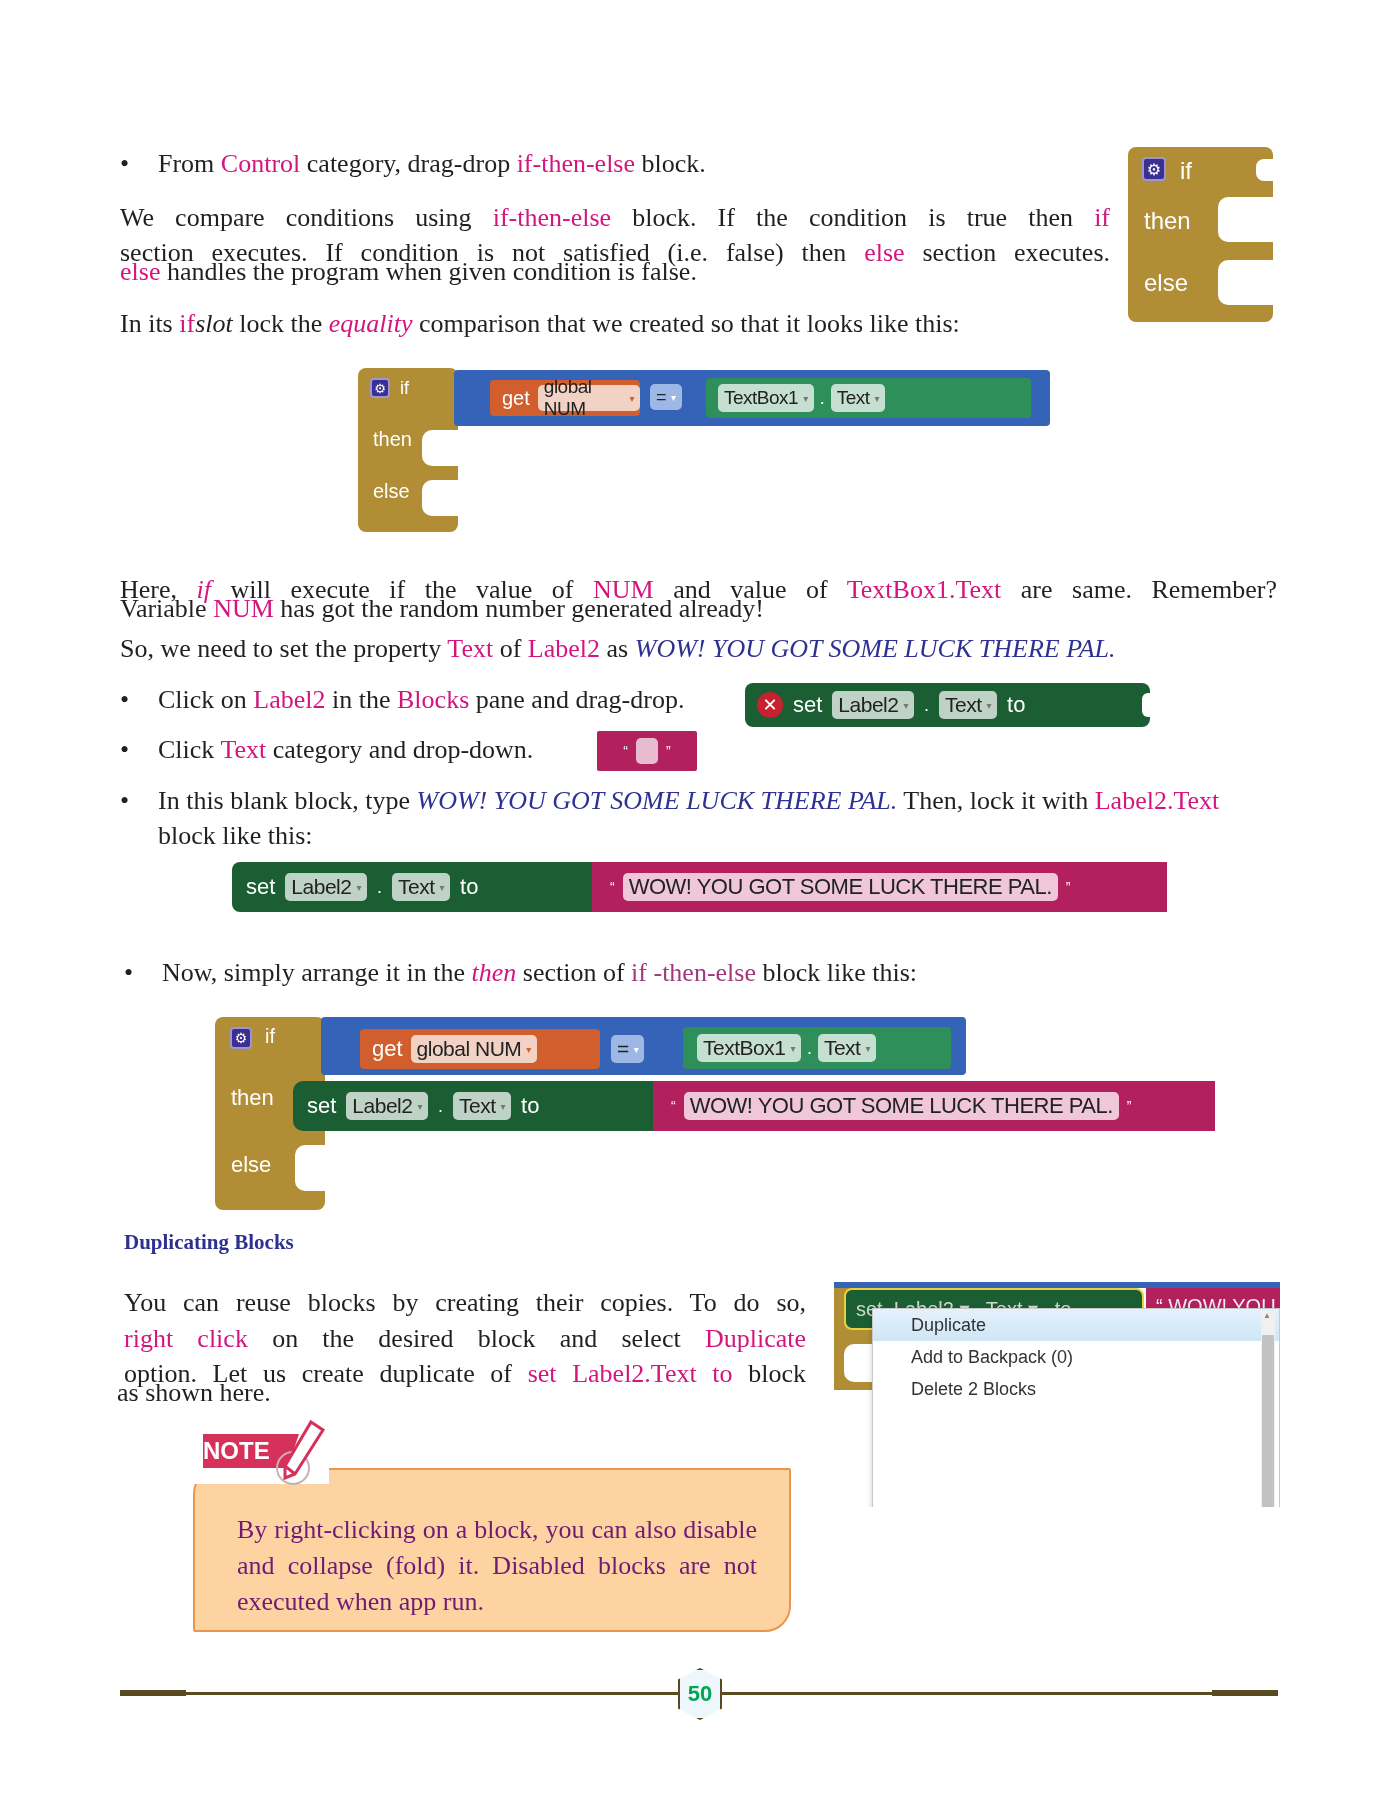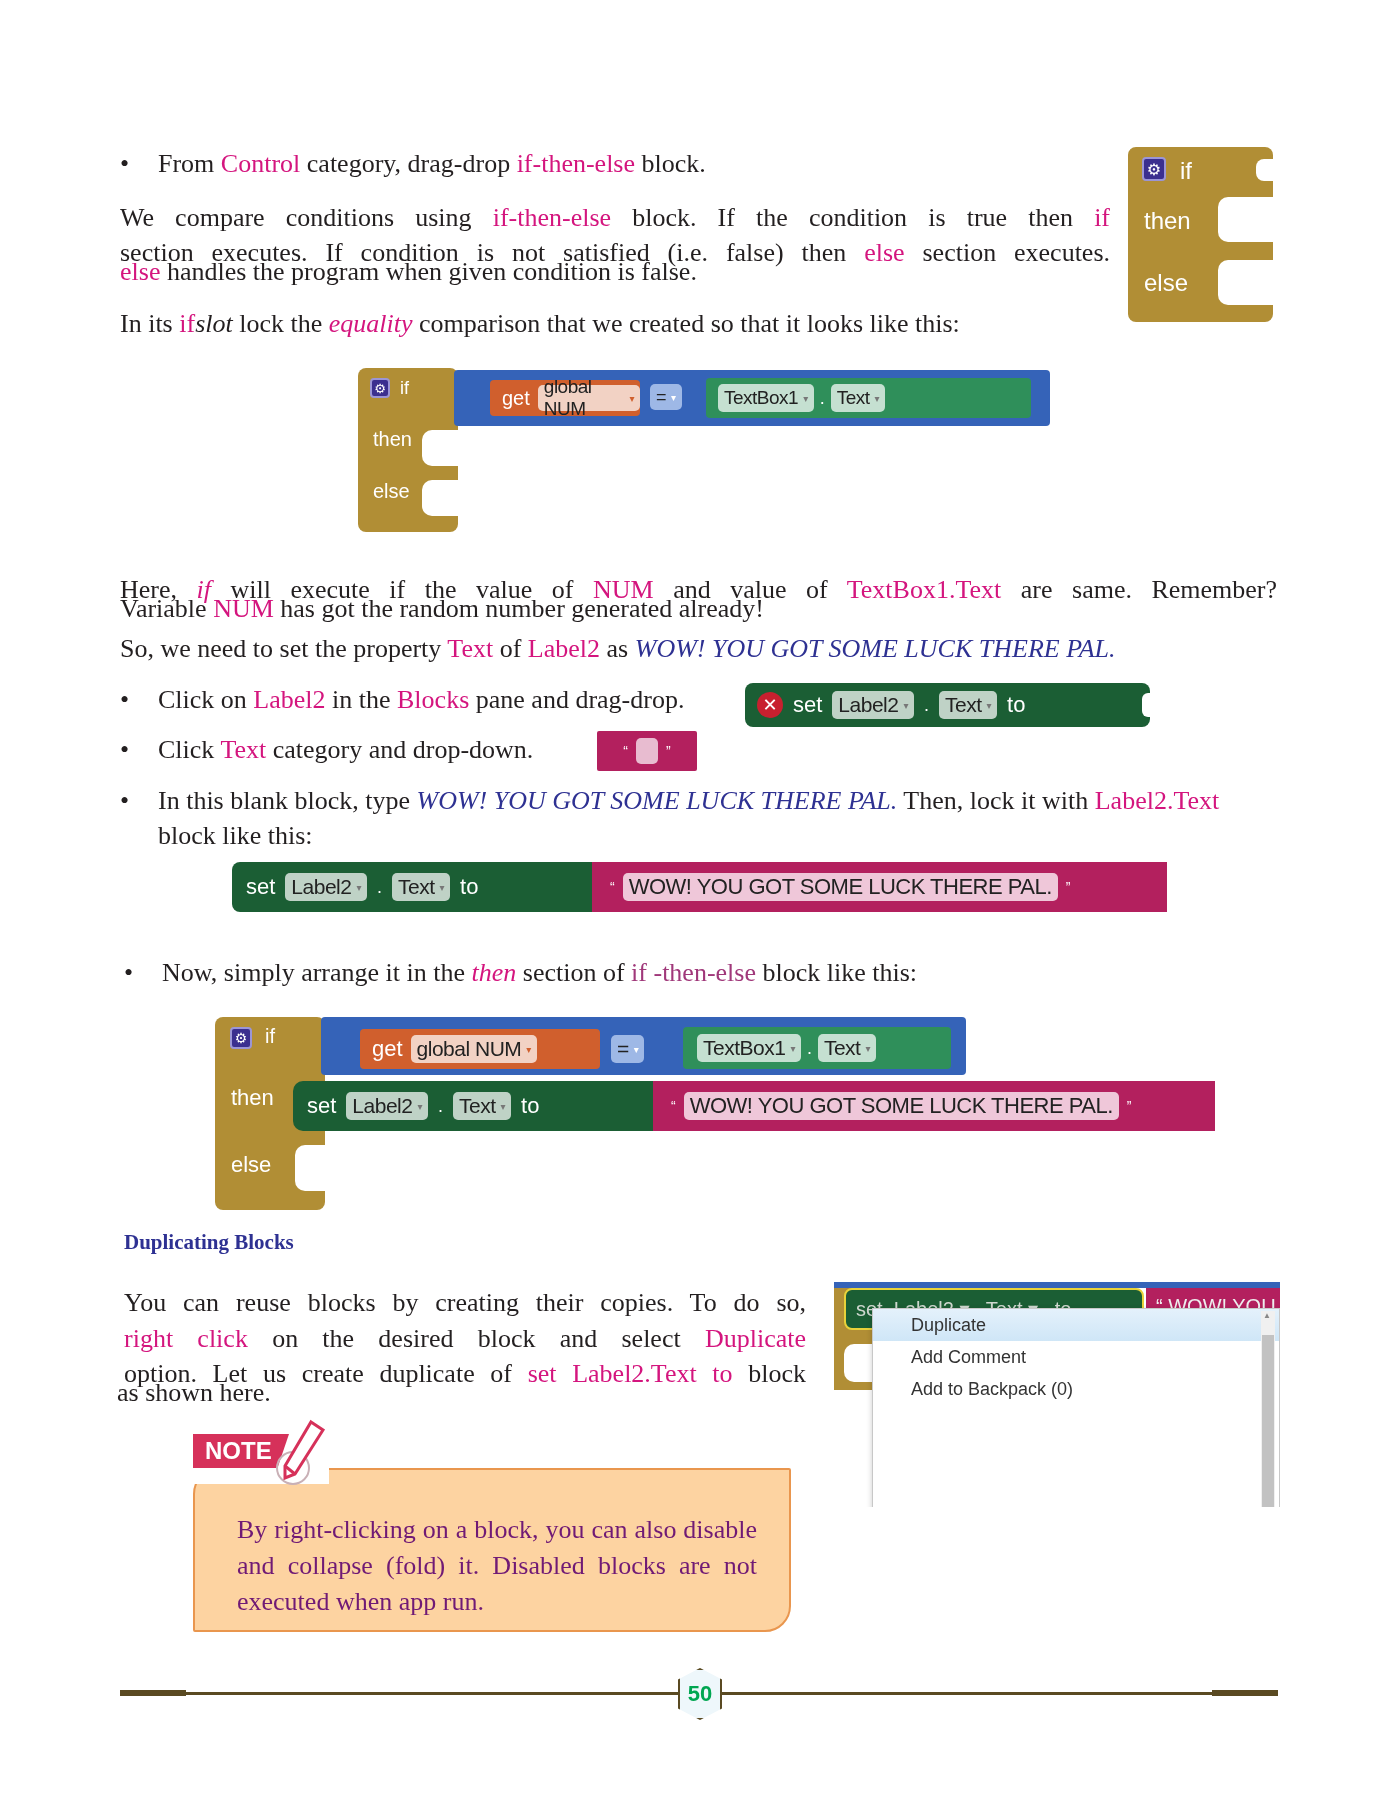--- a/index.html
+++ b/index.html
@@ -281,33 +281,33 @@
 
 <div class="abs blk" style="left:834px; top:1282px; width:446px; height:225px; overflow:hidden; background:#fff;">
   <div class="abs ctrl" style="left:0; top:0; width:60px; height:108px;"></div>
   <div class="abs" style="left:0; top:0; width:446px; height:6px; background:#3563b8;"></div>
   <div class="abs setblk" style="left:10px; top:6px; width:300px; height:42px; border:2px solid #e8d23a; border-radius:8px; display:flex; align-items:center; padding-left:10px; font-size:20px; white-space:pre; color:#cfd8cf;">set  Label2 ▾   Text ▾   to</div>
   <div class="abs textblk" style="left:312px; top:6px; width:134px; height:36px; display:flex; align-items:center; padding-left:10px; font-size:20px; color:#eee; white-space:pre;">“ WOW! YOU</div>
   <div class="abs notch" style="left:10px; top:62px; width:40px; height:38px; border-radius:10px 0 0 10px;"></div>
 
   <div class="abs menu" style="left:38px; top:26px; width:408px; height:210px;">
     <div class="menu-item hl">Duplicate</div>
-    <div class="menu-item">Add Comment</div>
     <div class="menu-item">Add to Backpack (0)</div>
+    <div class="menu-item">Delete 2 Blocks</div>
     <div class="abs" style="right:4px; top:2px; width:14px; height:200px; background:#f0f0f0;">
       <div style="position:absolute; left:2px; top:0; font-size:8px; color:#888;">▲</div>
       <div style="position:absolute; left:1px; top:24px; width:12px; height:176px; background:#c2c2c2;"></div>
     </div>
   </div>
 </div>
 
 <div class="abs" style="left:193px; top:1420px; width:600px; height:212px;">
   <div class="abs" style="left:0; top:48px; width:598px; height:164px; background:#fdd3a1; border:2px solid #e9964e; border-radius:26px 2px 26px 2px;"></div>
   <div class="abs" style="left:0; top:0; width:136px; height:64px; background:#fff;"></div>
-  <div class="abs" style="left:0; top:14px; width:96px; height:34px; background:#d6315a; clip-path:polygon(0 0,100% 0,88% 100%,0 100%); color:#fff; font-family:'Liberation Sans','DejaVu Sans',sans-serif; font-weight:bold; font-size:24px; line-height:34px; padding-left:12px;">NOTE</div>
+  <div class="abs" style="left:10px; top:14px; width:96px; height:34px; background:#d6315a; clip-path:polygon(0 0,100% 0,88% 100%,0 100%); color:#fff; font-family:'Liberation Sans','DejaVu Sans',sans-serif; font-weight:bold; font-size:24px; line-height:34px; padding-left:0;">NOTE</div>
   <svg class="abs" style="left:78px; top:-2px;" width="60" height="68" viewBox="0 0 60 68">
     <circle cx="22" cy="50" r="16" fill="none" stroke="#c9b0b6" stroke-width="2"></circle>
     <path d="M40 4 L52 12 L24 56 L14 60 L14 48 Z" fill="#fff" stroke="#d6315a" stroke-width="3"></path>
     <path d="M14 48 L24 56" stroke="#d6315a" stroke-width="3"></path>
   </svg>
   <div class="abs" style="left:44px; top:92px; width:520px; font-size:26px; line-height:36px; text-align:justify; color:#701a75;">By right-clicking on a block, you can also disable and collapse (fold) it. Disabled blocks are not executed when app run.</div>
 </div>
 
 <div class="abs" style="left:120px; top:1692px; width:1157px; height:3px; background:#5a4a22;"></div>
 <div class="abs" style="left:120px; top:1690px; width:66px; height:6px; background:#5a4a22;"></div>

